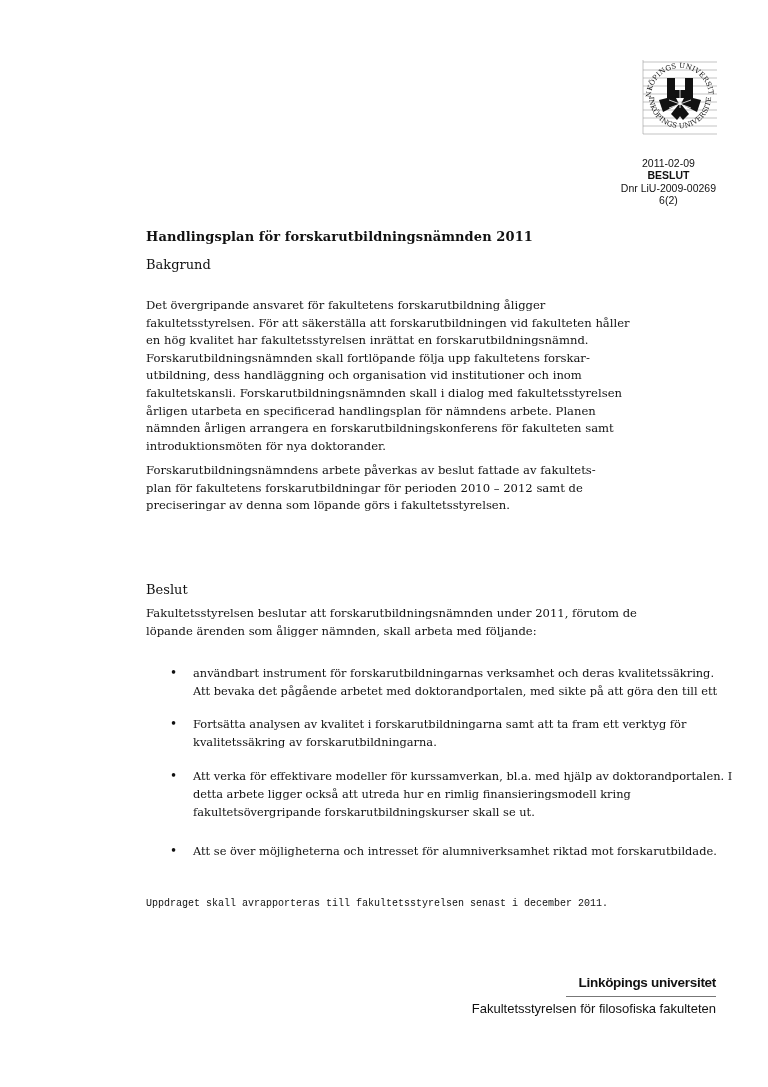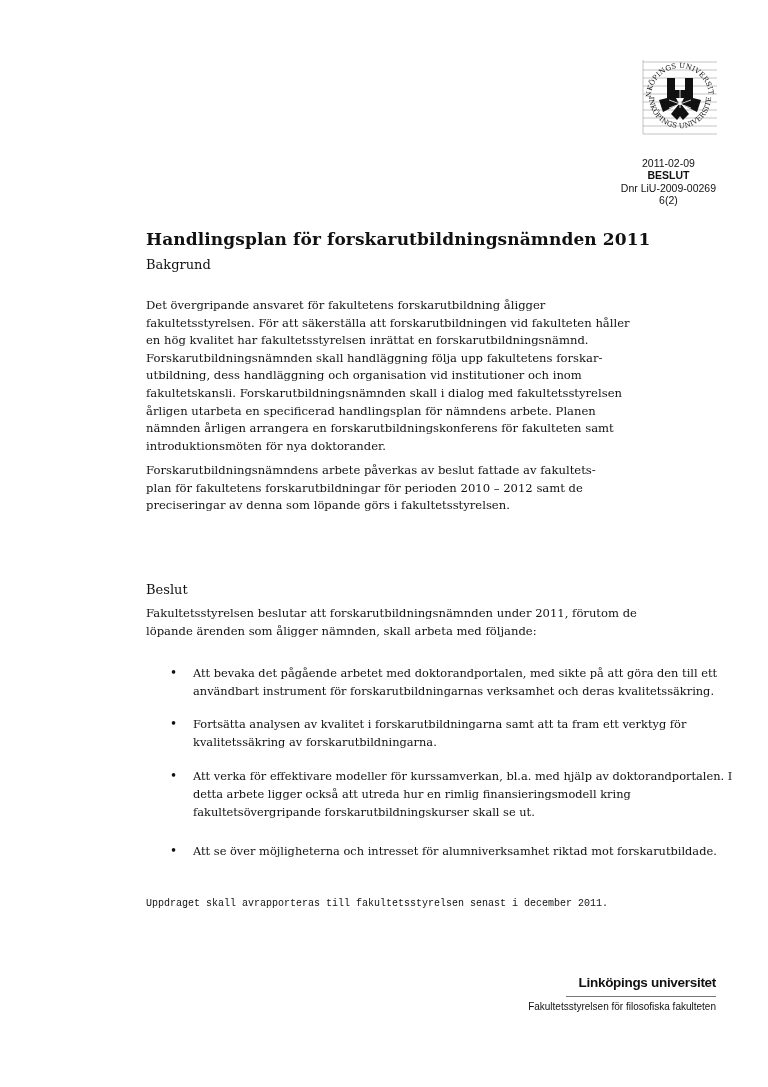--- a/index.html
+++ b/index.html
@@ -12,21 +12,21 @@
     .logo { position: absolute; left: 641px; top: 58px; width: 78px; height: 78px; }
 
     
     .meta {
       position: absolute; right: 52px; top: 157px; text-align: center;
       font-family: "Liberation Sans", sans-serif; font-size: 10.5px; line-height: 12.4px; color: #111;
     }
     .meta .strong { font-weight: bold; }
     .title {
       position: absolute; left: 146px; top: 229px;
-      font-family: "DejaVu Serif", serif; font-weight: bold; font-size: 17px; letter-spacing: 0.1px; color: #111;
+      font-family: "DejaVu Serif", serif; font-weight: bold; font-size: 13px; letter-spacing: 0.1px; color: #111;
     }
     .section-label {
       position: absolute; left: 146px;
       font-family: "DejaVu Serif", serif; font-size: 13px; color: #111;
     }
     .para {
       position: absolute; left: 146px; width: 490px;
       font-family: "DejaVu Serif", serif; font-size: 11.6px; line-height: 17.6px; color: #111;
     }
     .para .ln { display: block; white-space: nowrap; }
@@ -44,21 +44,21 @@
     }
 
     
     .footer-brand {
       position: absolute; right: 52px; top: 975px;
       font-family: "Liberation Sans", sans-serif; font-weight: bold; font-size: 13.5px; letter-spacing: -0.3px; color: #111;
     }
     .footer-rule { position: absolute; left: 566px; top: 996px; width: 150px; height: 1px; background: #777; }
     .footer-sub {
       position: absolute; right: 52px; top: 1001px;
-      font-family: "Liberation Sans", sans-serif; font-size: 10px; color: #111; white-space: nowrap;
+      font-family: "Liberation Sans", sans-serif; font-size: 13px; color: #111; white-space: nowrap;
     }
   </style>
 </head>
 <body>
 
 <div class="page">
 
   <div class="logo">
     <svg width="78" height="78" viewBox="0 0 78 78">
       <defs>
@@ -112,21 +112,21 @@
   </div>
 
   <div class="title">Handlingsplan för forskarutbildningsnämnden 2011</div>
 
   <div class="section-label" style="top:257px;">Bakgrund</div>
 
   <div class="para" style="top:281px;margin-top:16px;">
     <span class="ln">Det övergripande ansvaret för fakultetens forskarutbildning åligger</span>
     <span class="ln">fakultetsstyrelsen. För att säkerställa att forskarutbildningen vid fakulteten håller</span>
     <span class="ln">en hög kvalitet har fakultetsstyrelsen inrättat en forskarutbildningsnämnd.</span>
-    <span class="ln">Forskarutbildningsnämnden skall handläggning följa upp fakultetens forskar-</span>
+    <span class="ln">Forskarutbildningsnämnden skall fortlöpande följa upp fakultetens forskar-</span>
     <span class="ln">utbildning, dess handläggning och organisation vid institutioner och inom</span>
     <span class="ln">fakultetskansli. Forskarutbildningsnämnden skall i dialog med fakultetsstyrelsen</span>
     <span class="ln">årligen utarbeta en specificerad handlingsplan för nämndens arbete. Planen</span>
     <span class="ln">nämnden årligen arrangera en forskarutbildningskonferens för fakulteten samt</span>
     <span class="ln">introduktionsmöten för nya doktorander.</span>
   </div>
 
   <div class="para" style="top:462px;">
     <span class="ln">Forskarutbildningsnämndens arbete påverkas av beslut fattade av fakultets-</span>
     <span class="ln">plan för fakultetens forskarutbildningar för perioden 2010 – 2012 samt de</span>
@@ -137,22 +137,22 @@
 
   <div class="para" style="top:605px;">
     <span class="ln">Fakultetsstyrelsen beslutar att forskarutbildningsnämnden under 2011, förutom de</span>
     <span class="ln">löpande ärenden som åligger nämnden, skall arbeta med följande:</span>
   </div>
 
   <div class="bullets">
     <div class="bullet" style="top:0px;">
       <span class="dot">•</span>
       <div class="txt">
+        <span class="ln">användbart instrument för forskarutbildningarnas verksamhet och deras kvalitetssäkring.</span>
         <span class="ln">Att bevaka det pågående arbetet med doktorandportalen, med sikte på att göra den till ett</span>
-        <span class="ln">användbart instrument för forskarutbildningarnas verksamhet och deras kvalitetssäkring.</span>
       </div>
     </div>
     <div class="bullet" style="top:51px;">
       <span class="dot">•</span>
       <div class="txt">
         <span class="ln">Fortsätta analysen av kvalitet i forskarutbildningarna samt att ta fram ett verktyg för</span>
         <span class="ln">kvalitetssäkring av forskarutbildningarna.</span>
       </div>
     </div>
     <div class="bullet" style="top:103px;">

